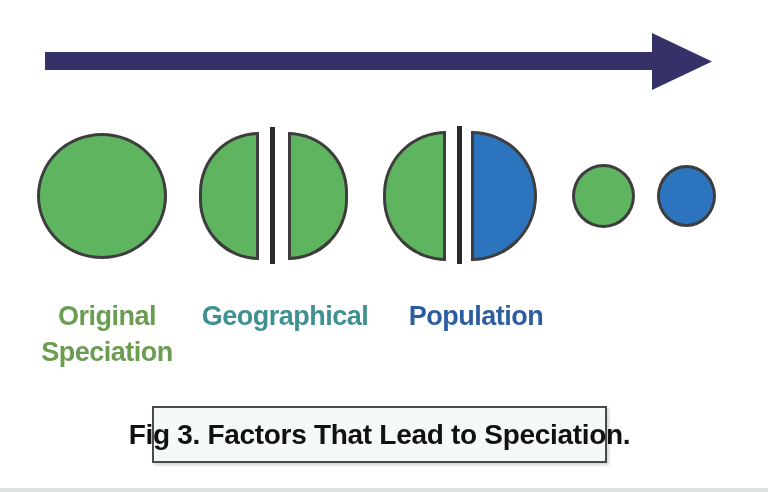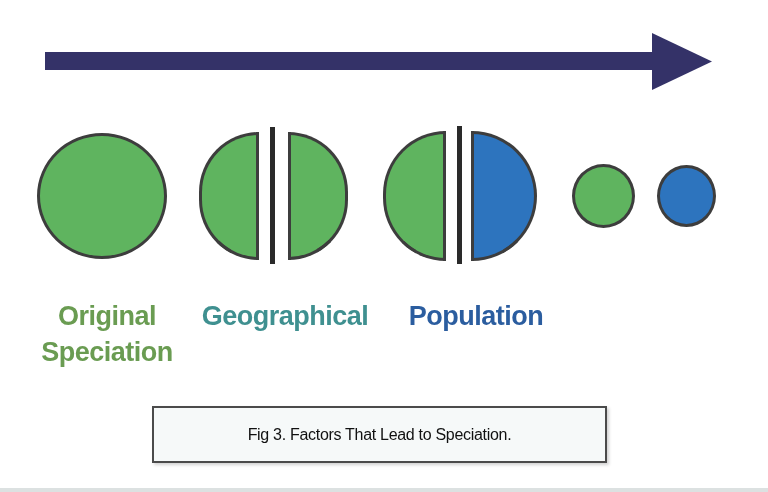--- a/index.html
+++ b/index.html
@@ -74,22 +74,22 @@
 
   
   #caption-box {
     left: 152px; top: 406px; width: 455px; height: 57px;
     border: 2px solid #4b4b4b;
     box-sizing: border-box;
     display: flex; align-items: center; justify-content: center;
     box-shadow: 2px 2px 3px rgba(0,0,0,0.18);
   }
   #caption-text {
-    font-weight: normal;
-    font-size: 16px;
+    font-weight: bold;
+    font-size: 28px;
     letter-spacing: -0.3px;
     white-space: nowrap;
   }
 
   
   #bottom-edge {
     left: 0; right: 0; bottom: 0; height: 4px;
     background: #d3d9d9; opacity: 0.8;
   }
 </style>

